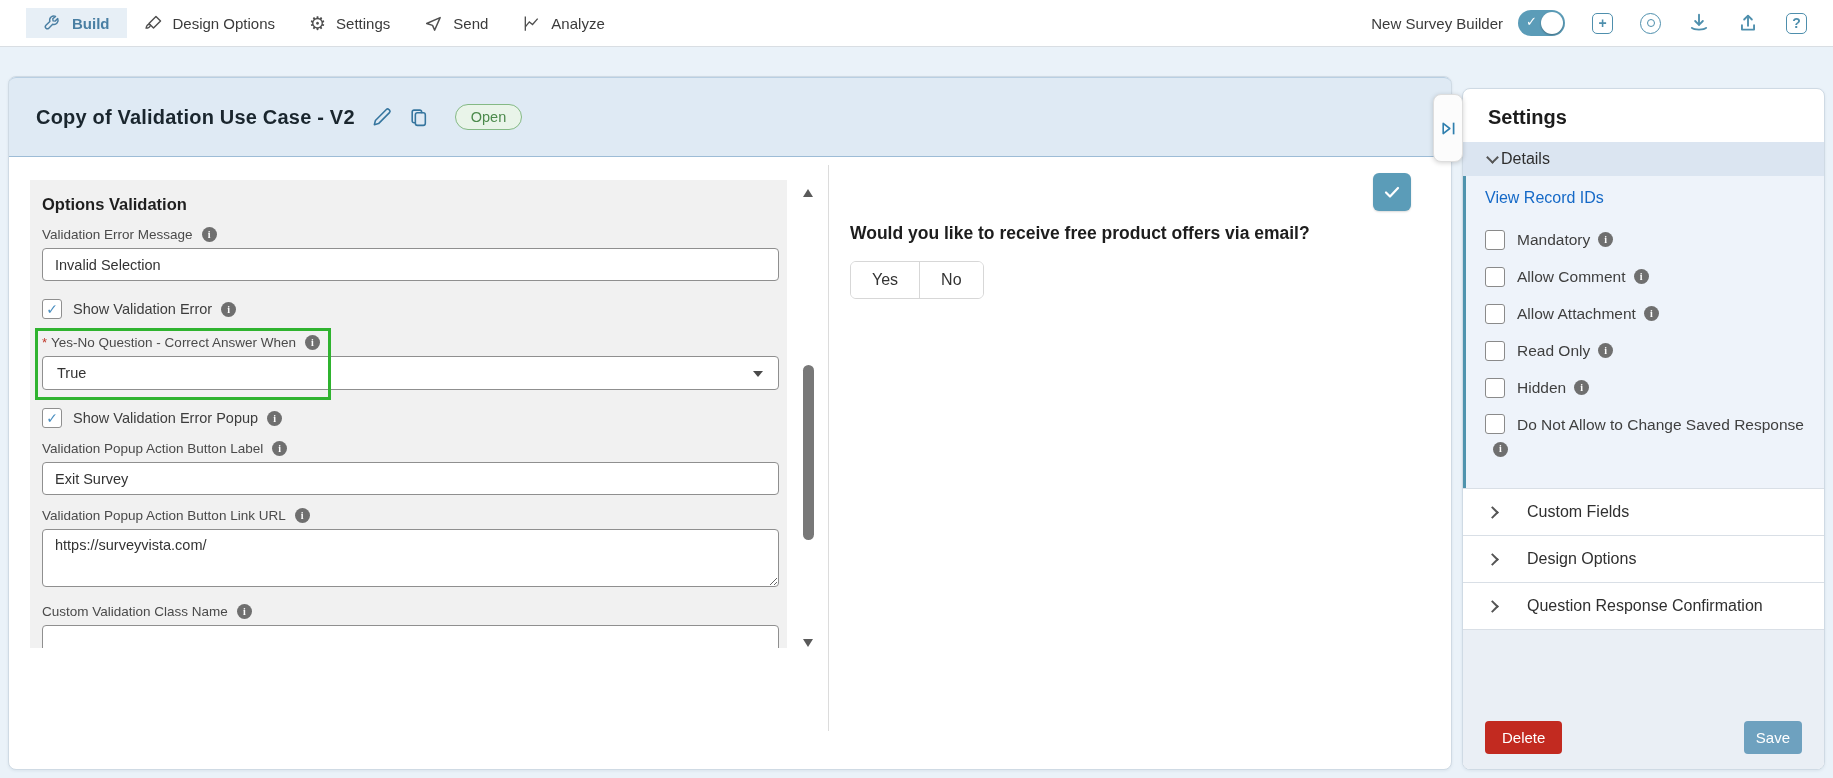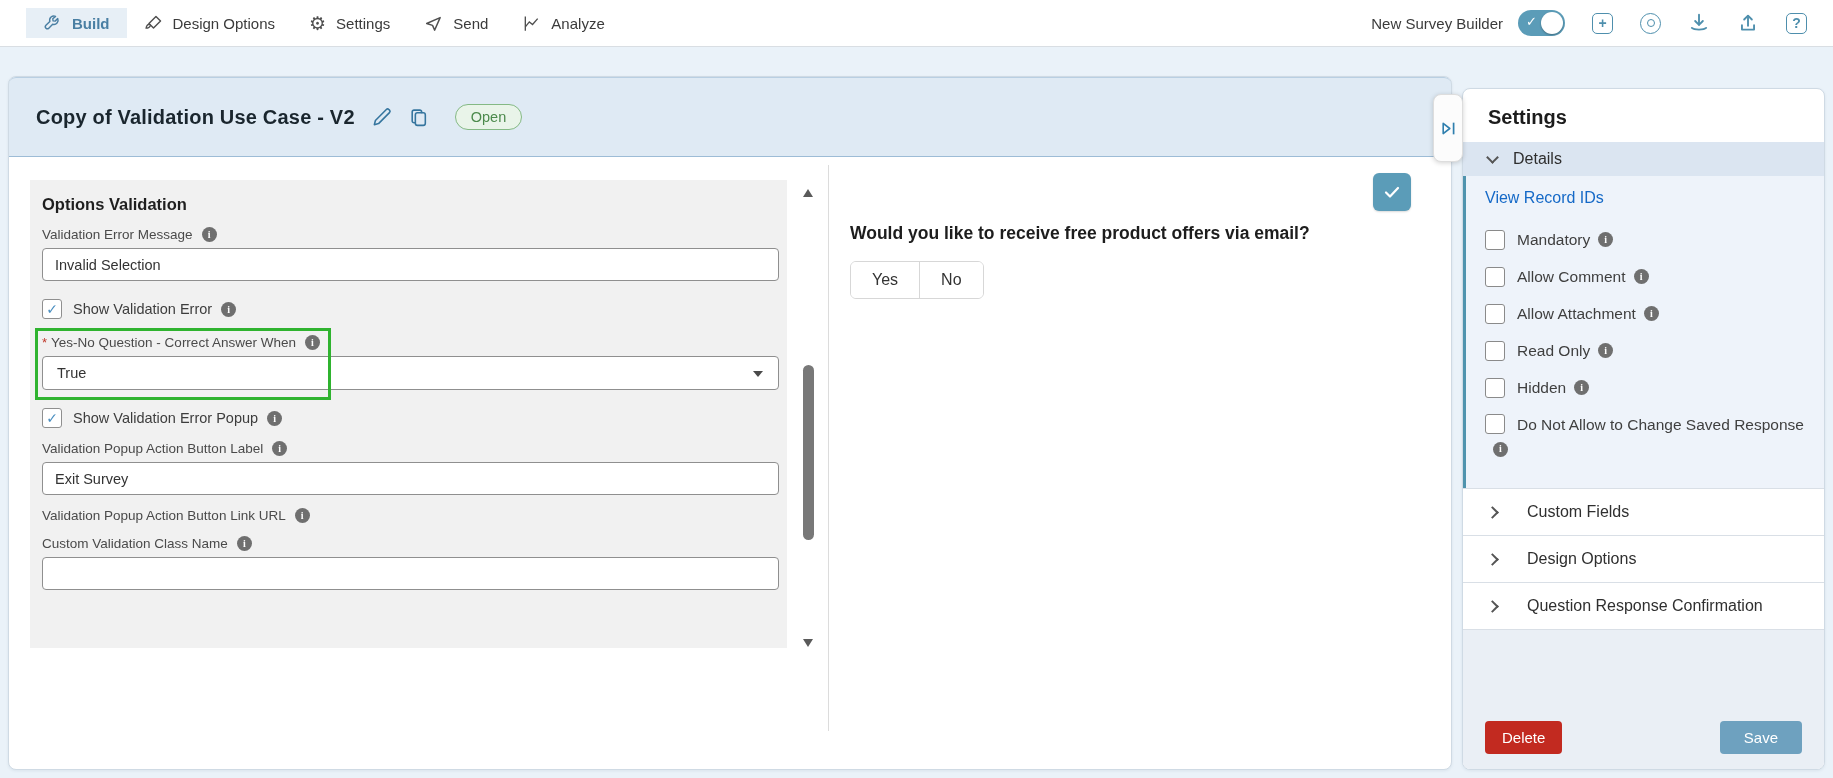--- a/index.html
+++ b/index.html
@@ -154,21 +154,21 @@
 
   
   .settings-panel {
     position:absolute; left:1462px; top:88px; width:363px; height:682px;
     background:#fff; border:1px solid #cfdae4; border-radius:8px;
     box-shadow:0 1px 3px rgba(30,60,90,.08); display:flex; flex-direction:column;
     overflow:hidden;
   }
   .sp-title { padding:17px 25px 13px; font-size:20px; font-weight:700; color:#1c1c1c; }
   .sp-details-header {
-    background:#dbe5f1; padding:8px 25px; display:flex; align-items:center; gap:16px;
+    background:#dbe5f1; padding:8px 25px; display:flex; align-items:center; gap:4px;
     cursor:pointer;
   }
   .sp-details-header .hdr-txt { font-size:16px; color:#2e2e2e; }
   .chev { display:inline-block; width:9px; height:9px; border-right:2px solid #555; border-bottom:2px solid #555; }
   .chev.down { transform:rotate(45deg); margin-top:-4px; }
   .chev.right { transform:rotate(-45deg); }
   .sp-details-body {
     background:#eef3fa; border-left:3px solid #4f93ad; padding:9px 20px 16px 19px;
   }
   .record-link { font-size:16px; color:#1569c7; cursor:pointer; display:inline-block; margin:4px 0 8px; }
@@ -183,21 +183,21 @@
     border-top:1px solid #d9dfe6; padding:14px 25px; display:flex; align-items:center;
     gap:30px; font-size:16px; color:#2f2f2f; cursor:pointer; background:#fff;
   }
   .sp-footer {
     flex:1; background:#eaeff5; border-top:1px solid #d9dfe6;
     display:flex; align-items:flex-end; justify-content:space-between; padding:16px 22px 15px;
   }
   .btn { border:none; border-radius:4px; color:#fff; font-size:15px; padding:8px 17px;
     cursor:pointer; font-family:"Liberation Sans", sans-serif; }
   .btn-delete { background:#c22a20; }
-  .btn-save { background:#6ea1bf; padding:8px 24px; }
+  .btn-save { background:#6ea1bf; padding:8px 12px; }
 
   svg { display:block; }
 </style>
 </head>
 <body>
 
 <div class="toolbar">
   <div class="tabs">
     <div class="tab active">
       <span class="t-icon">
@@ -333,20 +333,21 @@
       <div class="f-label">
         <span>Validation Popup Action Button Label</span>
         <span class="info-i">i</span>
       </div>
       <input class="f-input" type="text" value="Exit Survey" style="">
 
       <div class="f-label">
         <span>Validation Popup Action Button Link URL</span>
         <span class="info-i">i</span>
       </div>
+      <textarea class="f-textarea" style="">https://surveyvista.com/</textarea>
 
       <div class="f-label">
         <span>Custom Validation Class Name</span>
         <span class="info-i">i</span>
       </div>
       <input class="f-input" type="text" value="" style="">
     </div>
 
     <div class="scrollbar">
       <span class="sb-up"></span>

